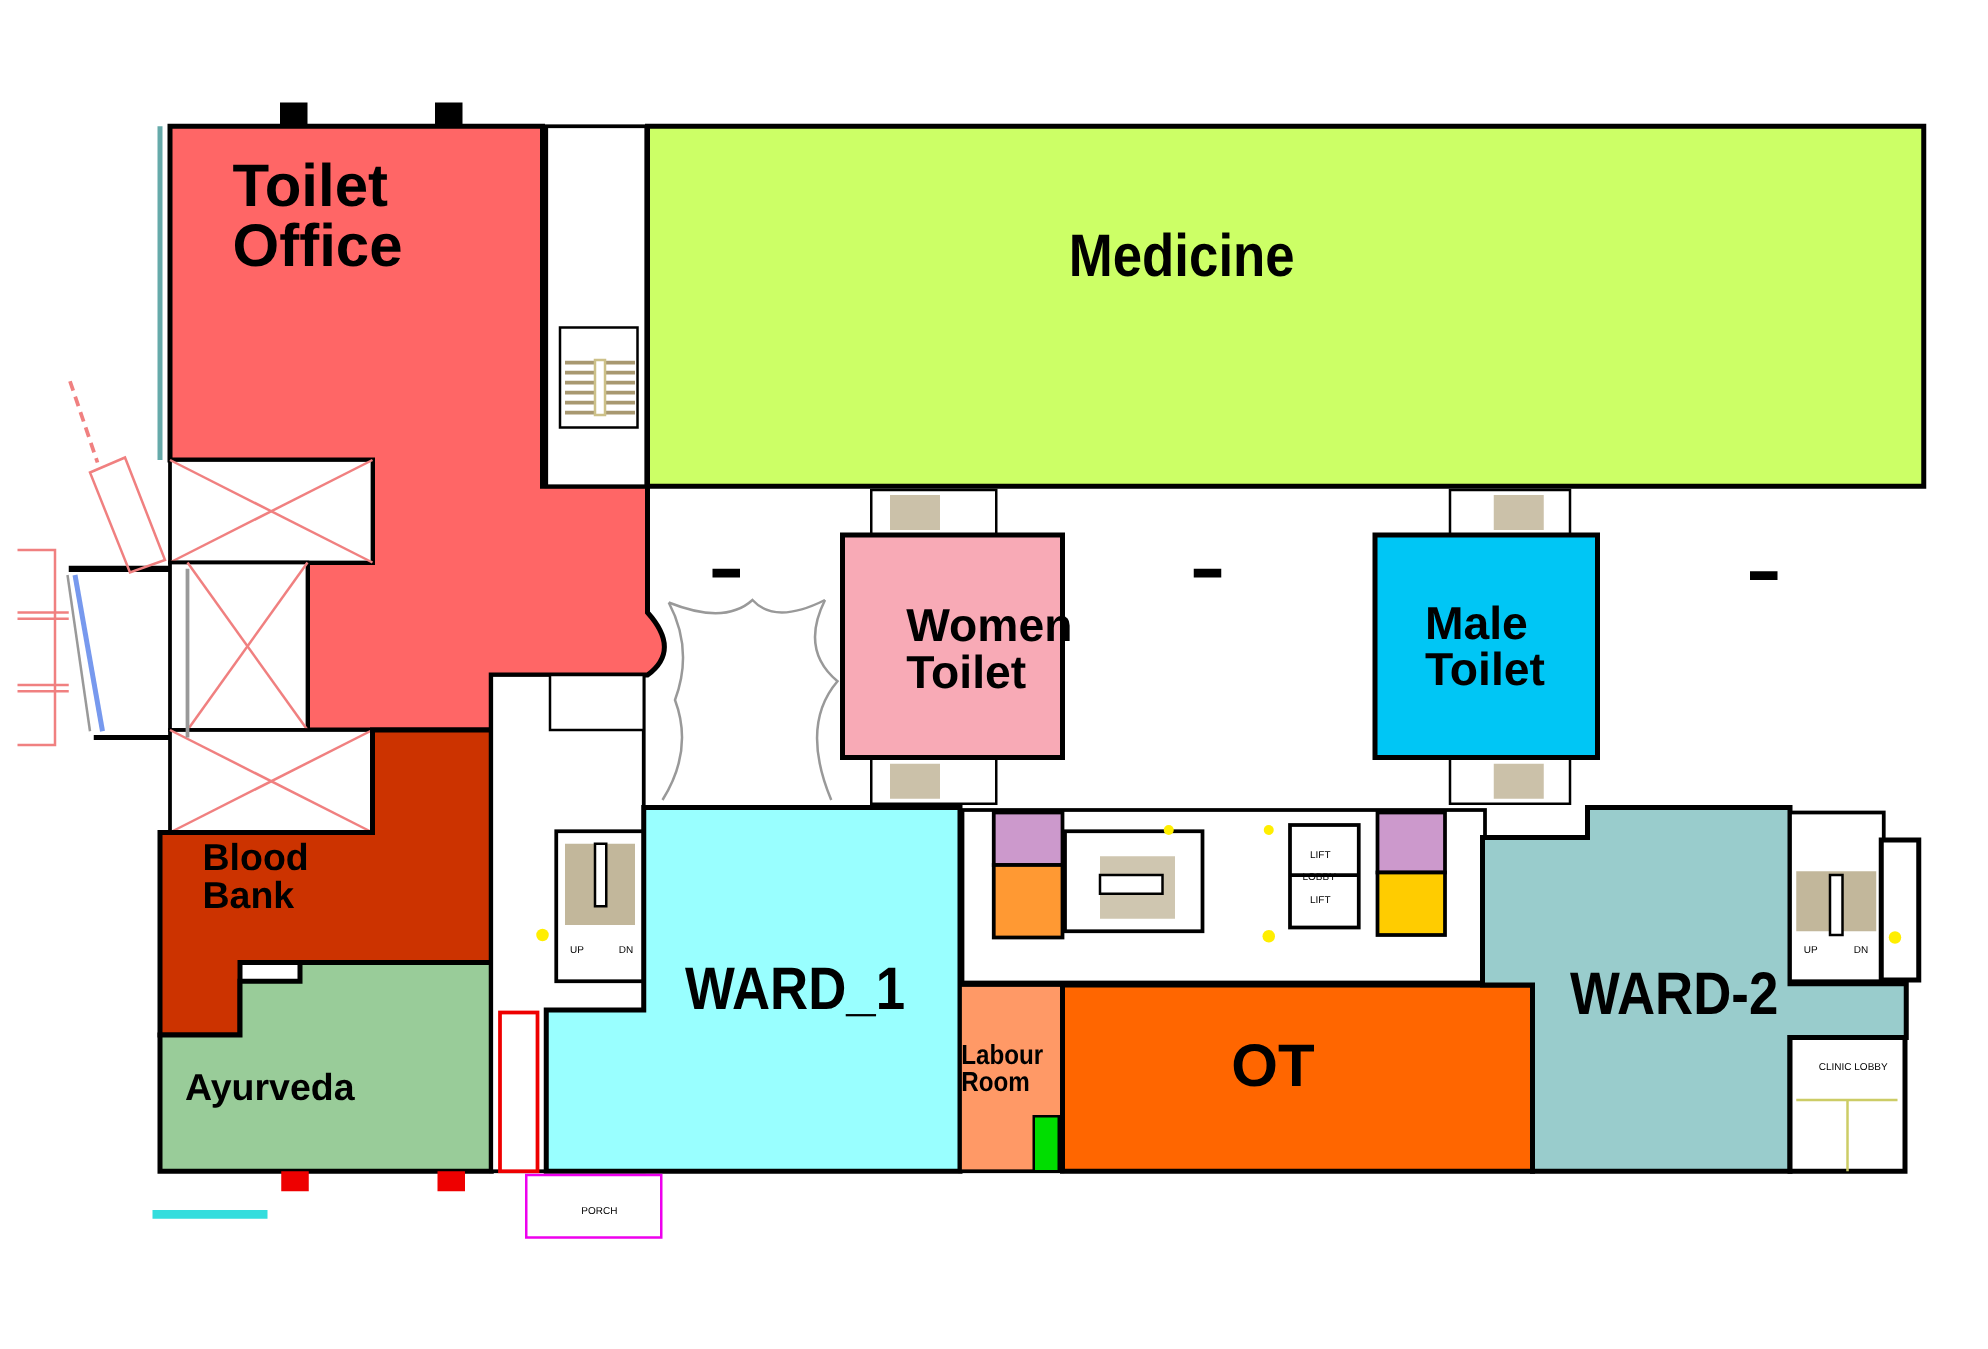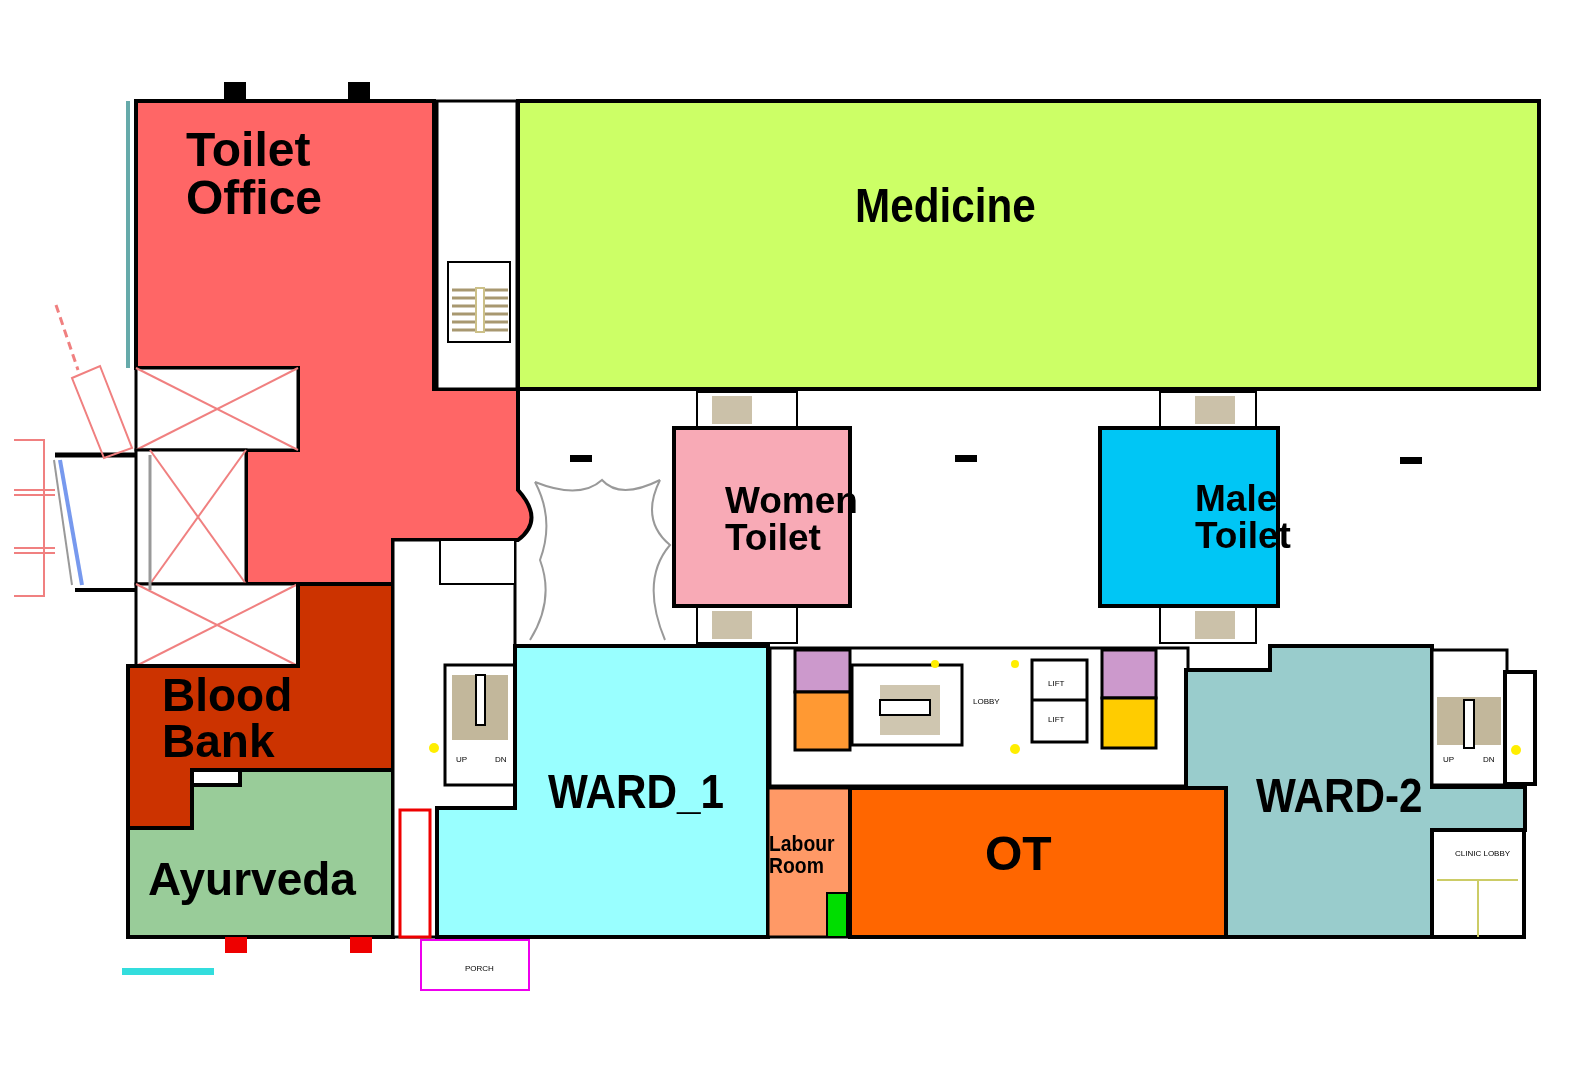--- a/index.html
+++ b/index.html
@@ -2,21 +2,21 @@
 <html><head>
 <meta charset="utf-8">
 <style>
   html, body { margin: 0; padding: 0; background: #ffffff; }
   body { width: 1590px; height: 1079px; position: relative; overflow: hidden;
          font-family: "Liberation Sans", sans-serif; }
   svg { position: absolute; left: 0; top: 0; }
   .lbl { position: absolute; font-family: "Liberation Sans", sans-serif; font-weight: bold;
          color: #000; line-height: 1.0; white-space: pre; }
   .big { font-size: 48px; }
-  .med { font-size: 46px; }
+  .med { font-size: 30px; }
   .sm  { font-size: 37px; }
   .xs  { font-size: 22px; }
   .tiny { font-size: 8px; font-weight: normal; }
   .cond { transform: scaleX(0.88); transform-origin: left top; }
 </style>
 </head>
 <body>
 
 <svg width="1590" height="1079" viewBox="0 0 1590 1079">
 
@@ -160,32 +160,32 @@
       <circle cx="1015" cy="664" r="4"></circle>
     <circle cx="1516" cy="750" r="5"></circle>
   </g>
 </svg>
 
 <div class="lbl big" style="left:186px;top:126px;">Toilet
 Office</div>
 <div class="lbl big cond" style="left:855px;top:182px;">Medicine</div>
 <div class="lbl sm" style="left:725px;top:482px;">Women
 Toilet</div>
-<div class="lbl sm" style="left:1195px;top:480px;">Male
+<div class="lbl sm" style="left:1140px;top:480px;">Male
 Toilet</div>
 <div class="lbl med" style="left:162px;top:672px;">Blood
 Bank</div>
 <div class="lbl med" style="left:148px;top:856px;">Ayurveda</div>
 <div class="lbl big cond" style="left:548px;top:768px;">WARD_1</div>
 <div class="lbl big cond" style="left:1256px;top:772px;">WARD-2</div>
 <div class="lbl xs cond" style="left:769px;top:833px;">Labour
 Room</div>
 <div class="lbl big" style="left:985px;top:830px;">OT</div>
 
 <div class="lbl tiny" style="left:465px;top:965px;">PORCH</div>
 <div class="lbl tiny" style="left:1455px;top:850px;">CLINIC LOBBY</div>
 <div class="lbl tiny" style="left:456px;top:756px;">UP</div>
 <div class="lbl tiny" style="left:495px;top:756px;">DN</div>
 <div class="lbl tiny" style="left:1443px;top:756px;">UP</div>
 <div class="lbl tiny" style="left:1483px;top:756px;">DN</div>
-<div class="lbl tiny" style="left:949px;top:698px;padding-left:24px;">LOBBY</div>
+<div class="lbl tiny" style="left:1018px;top:698px;padding-left:24px;">LOBBY</div>
 <div class="lbl tiny" style="left:1048px;top:680px;">LIFT</div>
 <div class="lbl tiny" style="left:1048px;top:716px;">LIFT</div>
 
 </body></html>

